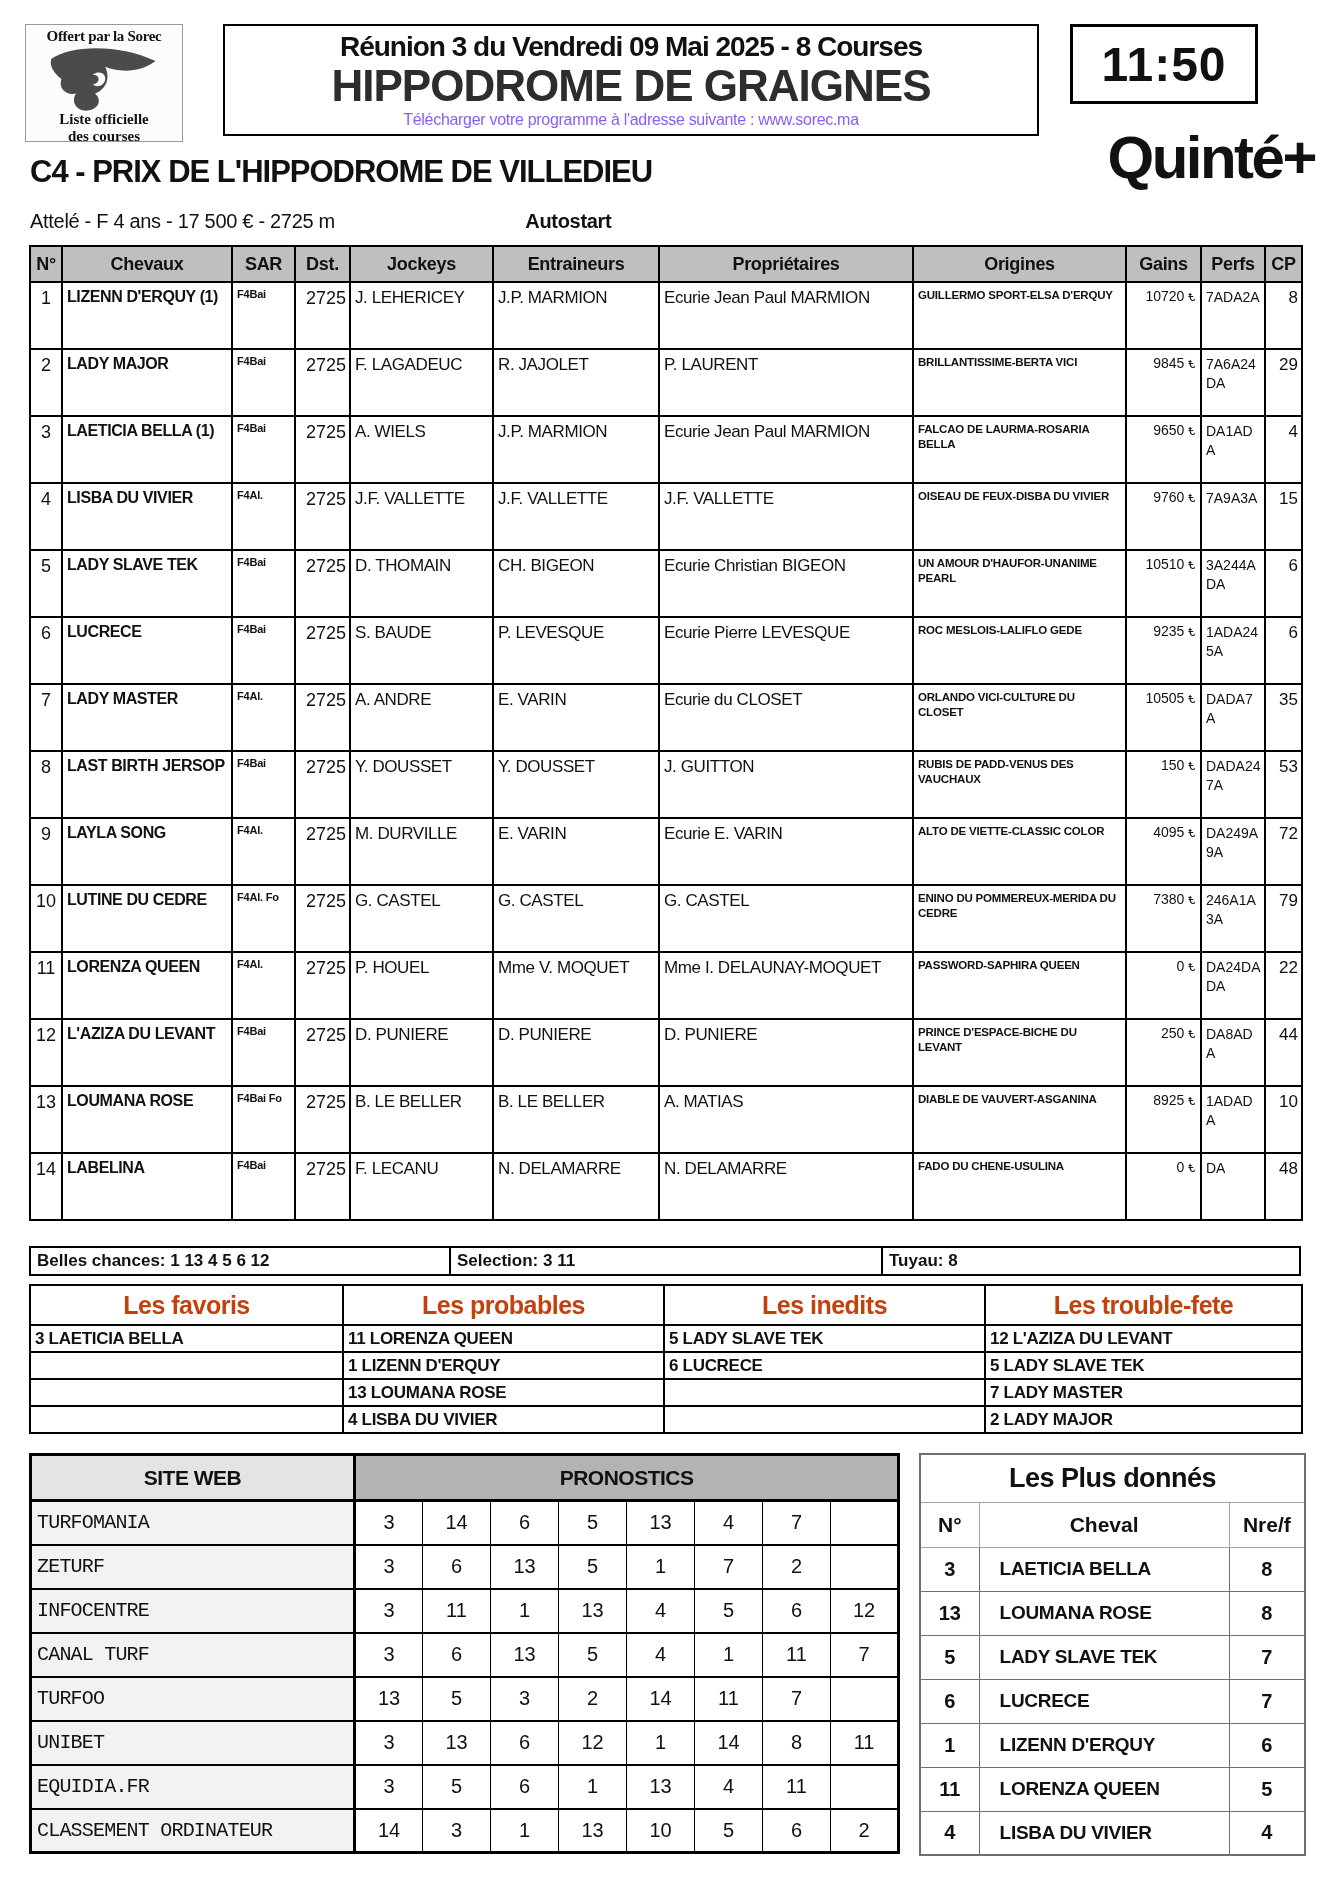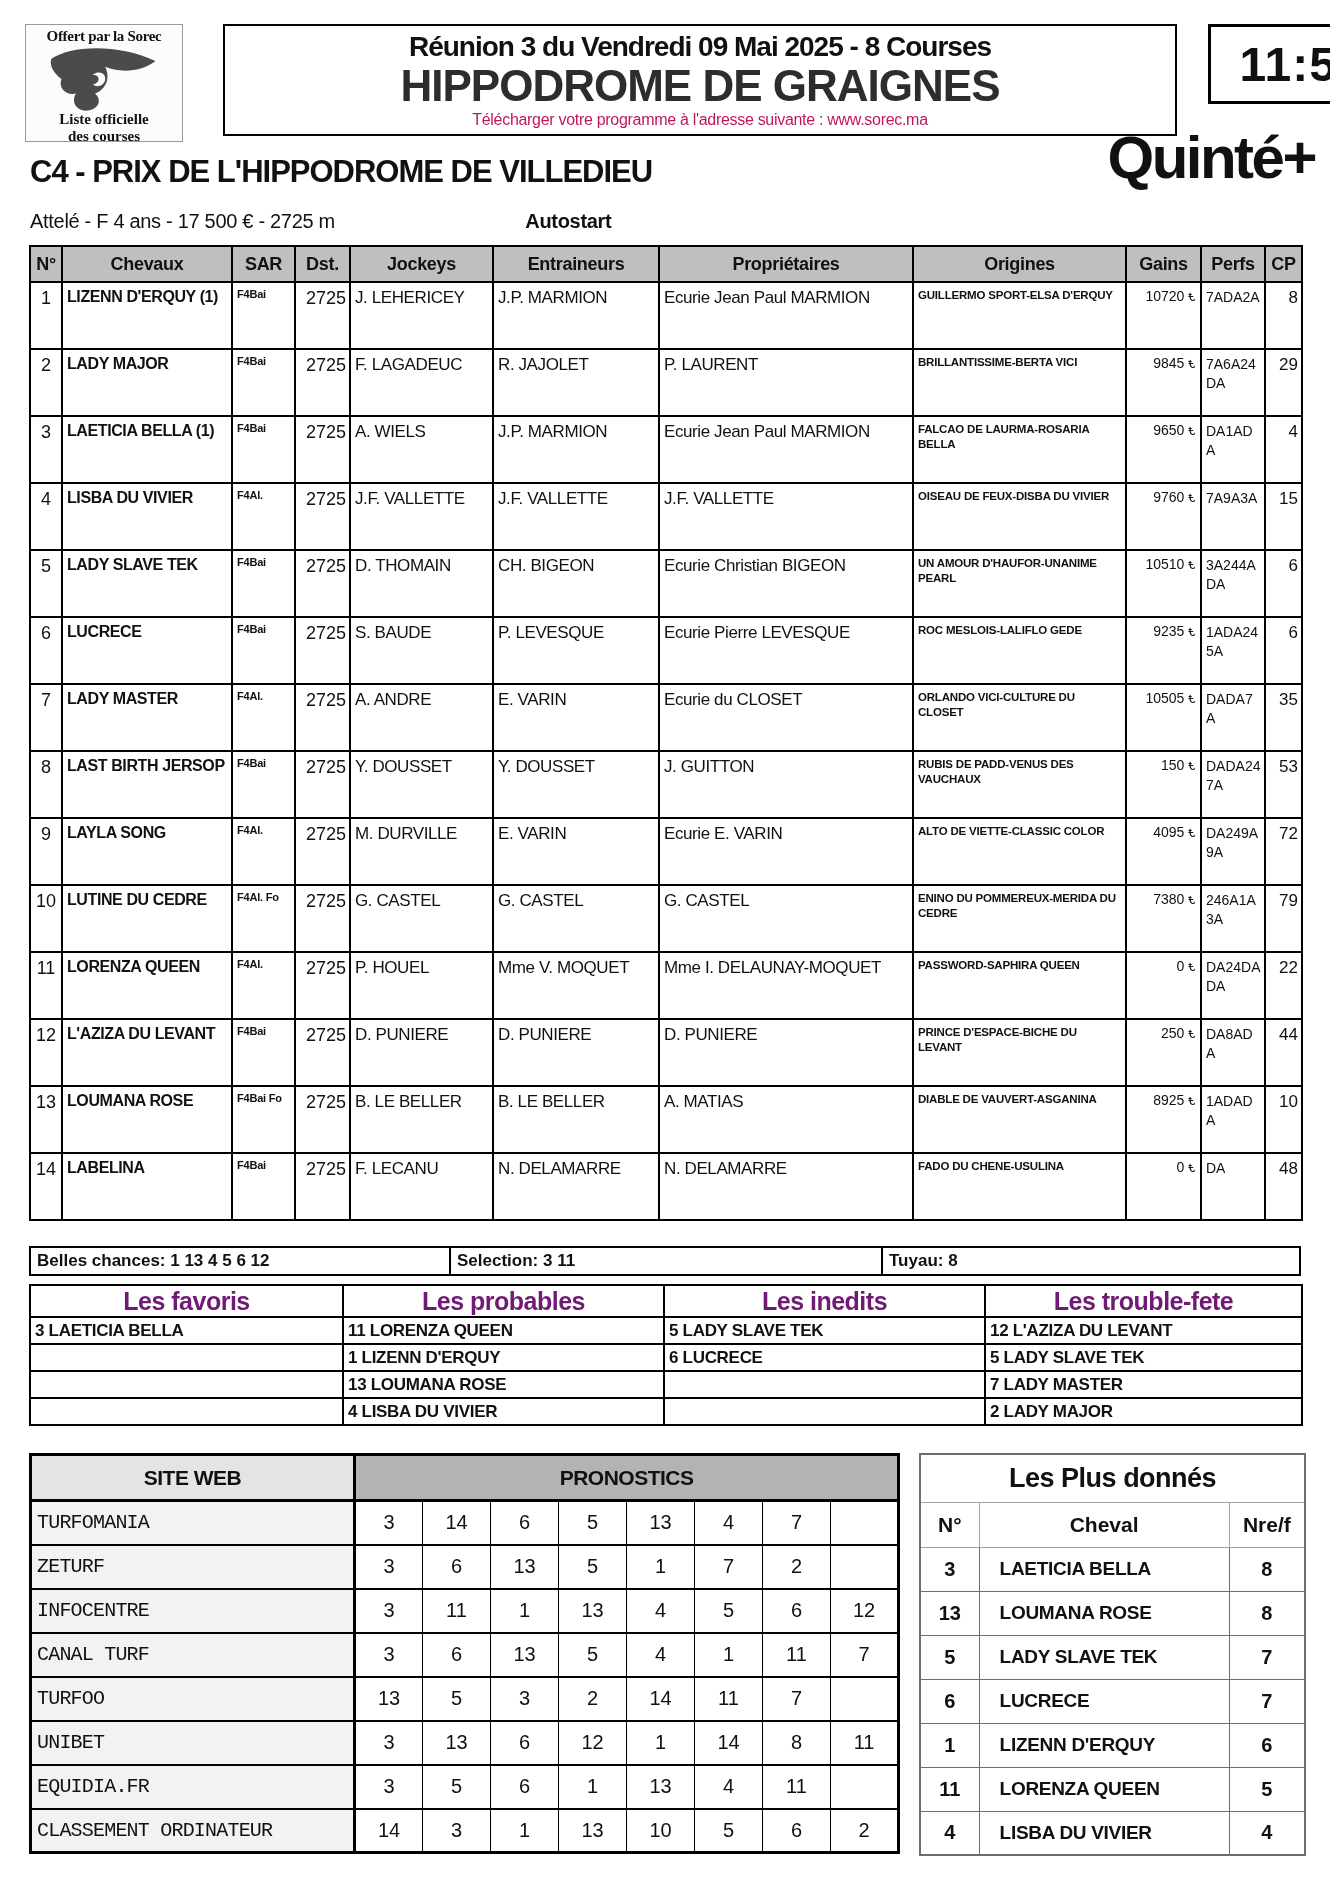--- a/index.html
+++ b/index.html
@@ -7,24 +7,24 @@
   .page { position:relative; width:1330px; height:1883px; background:#fff; overflow:hidden; }
 
   
   .header-row { position:absolute; top:24px; left:25px; display:flex; align-items:flex-start; }
   .logo-box { width:158px; height:118px; border:1px solid #9a9a9a; background:#fcfcfc;
               text-align:center; font-family:"Liberation Serif", serif; font-weight:bold; }
   .logo-top { font-size:15px; padding-top:3px; letter-spacing:-0.3px; }
   .logo-box svg { display:block; margin:-2px auto -4px; }
   .logo-bottom { font-size:15px; line-height:1.15; }
 
-  .title-box { width:954px; margin-left:40px; height:112px; border:2px solid #000; text-align:center; padding-top:5px; }
+  .title-box { width:816px; margin-left:40px; height:112px; border:2px solid #000; text-align:center; padding-top:5px; }
   .reunion { font-size:28px; font-weight:bold; letter-spacing:-1px; }
   .hippodrome { font-size:44px; font-weight:bold; color:#2d2d2d; letter-spacing:-1px; line-height:1.0; margin-top:1px; }
-  .download { font-size:16px; color:#be185d; margin-top:3px; letter-spacing:-0.3px; }
+  .download { font-size:16px; color:#8b5cf6; margin-top:3px; letter-spacing:-0.3px; }
 
   .time-box { width:188px; height:80px; margin-left:31px; border:3px solid #000;
               font-size:48px; font-weight:bold; display:flex; align-items:center; justify-content:center; letter-spacing:1px; }
 
   
   .race-row { position:absolute; top:128px; left:30px; width:1285px; display:flex; justify-content:space-between; align-items:flex-start; }
   .race-title { font-size:31px; font-weight:bold; letter-spacing:-1px; margin-top:26px; }
   .quinte { font-size:60px; font-weight:bold; letter-spacing:-2.5px; line-height:1; }
 
   .cond-row { position:absolute; top:210px; left:30px; font-size:20px; letter-spacing:-0.3px; }
@@ -48,21 +48,21 @@
 
   
   .chances-bar { position:absolute; top:1246px; left:29px; width:1272px; height:30px; border:2px solid #000;
                  display:flex; font-weight:bold; font-size:17px; }
   .chances-cell { padding:3px 0 0 6px; border-right:2px solid #000; }
   .chances-cell:last-child { border-right:none; }
   .cc1 { width:420px; } .cc2 { width:432px; } .cc3 { flex:1; }
 
   
   .picks { position:absolute; top:1284px; left:29px; width:1272px; }
-  .picks th { border:2px solid #000; font-size:25px; font-weight:bold; height:32px; letter-spacing:-0.5px; color:#701a75; }
+  .picks th { border:2px solid #000; font-size:25px; font-weight:bold; height:40px; letter-spacing:-0.5px; color:#c2410c; }
   .picks td { border:2px solid #000; font-size:17px; font-weight:bold; height:27px; padding:1px 0 0 4px; vertical-align:middle; letter-spacing:-0.3px; }
 
   
   .bottom-row { position:absolute; top:1453px; left:29px; display:flex; align-items:flex-start; }
   .prono { width:868px; border:3px solid #000; }
   .prono th { border:3px solid #000; font-size:21px; font-weight:bold; height:46px; letter-spacing:-0.5px; }
   .site-hd { background:#e4e4e4; }
   .prono-hd { background:#b3b3b3; }
   .prono td { height:44px; vertical-align:middle; font-size:20px; }
   .site { background:#f2f2f2; border:2px solid #000; border-right:3px solid #000; padding-left:5px; letter-spacing:-0.8px;font-family:Liberation Mono, monospace; }

